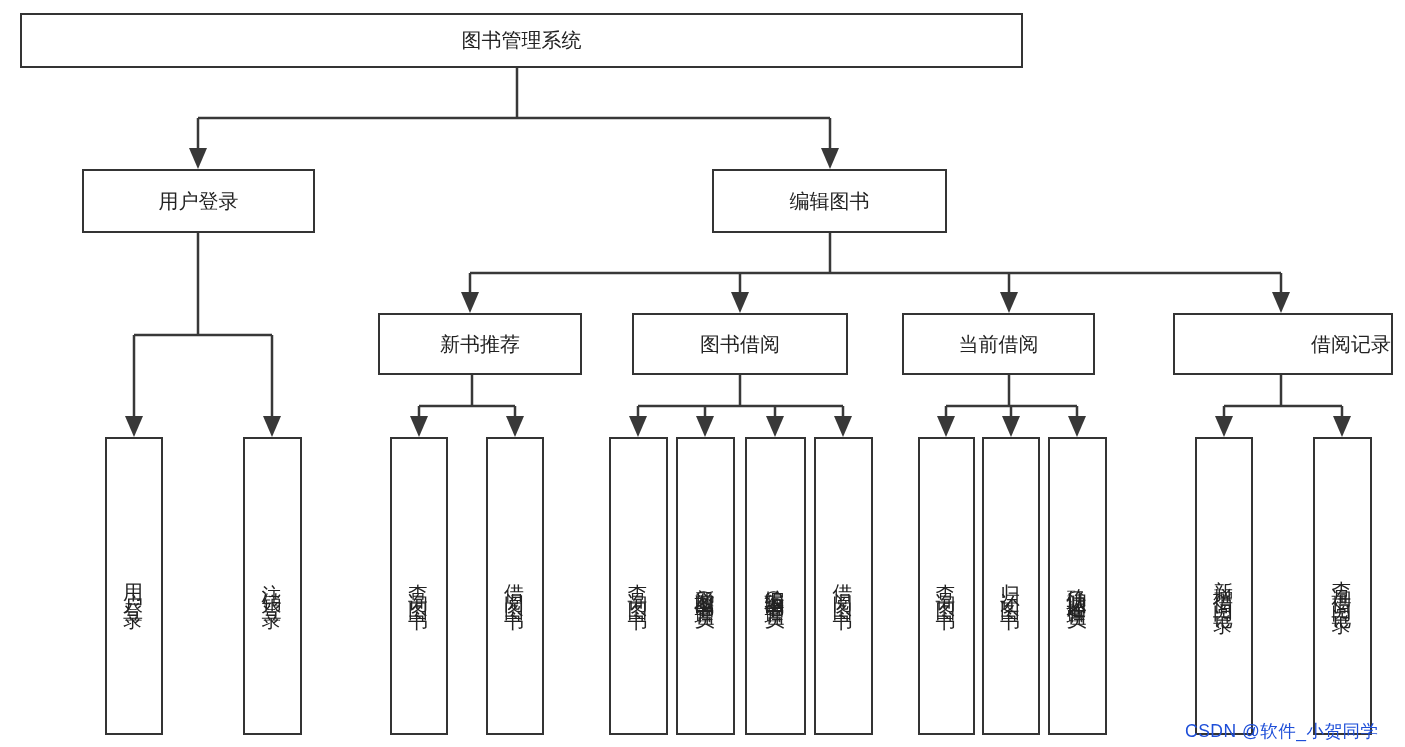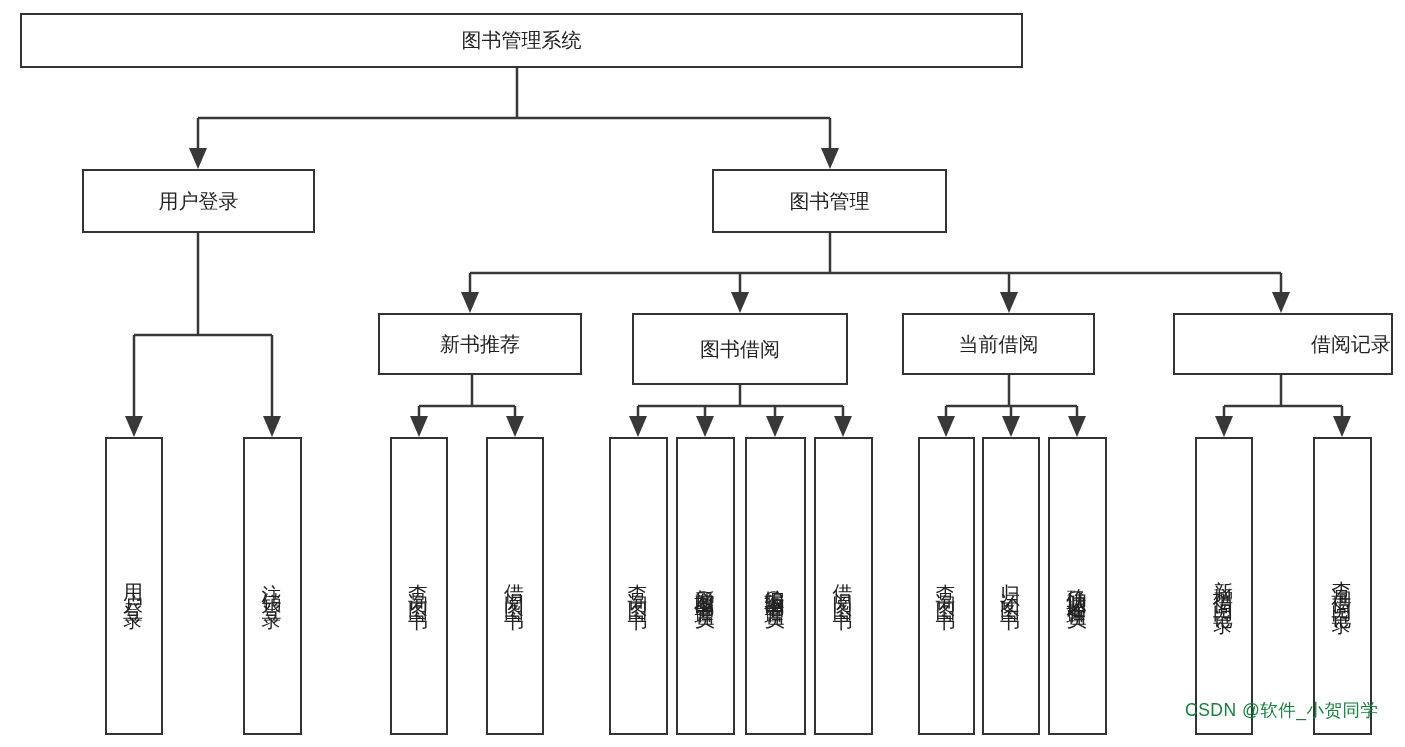--- a/index.html
+++ b/index.html
@@ -38,44 +38,44 @@
     font-size: 20px;
     color: #222222;
   }
   .vnode span.med  { letter-spacing: 7px; }
   .vnode span.tight { letter-spacing: 3px; }
   
   #n-root            { left: 20px;   top: 13px;  width: 1003px; height: 55px; }
   #n-user-login      { left: 82px;   top: 169px; width: 233px;  height: 64px; }
   #n-book-mgmt       { left: 712px;  top: 169px; width: 235px;  height: 64px; }
   #n-new-book        { left: 378px;  top: 313px; width: 204px;  height: 62px; }
-  #n-book-borrow     { left: 632px;  top: 313px; width: 216px;  height: 72px; }
+  #n-book-borrow     { left: 632px;  top: 313px; width: 216px;  height: 62px; }
   #n-current-borrow  { left: 902px;  top: 313px; width: 193px;  height: 62px; }
   #n-borrow-record   { left: 1173px; top: 313px; width: 220px;  height: 62px; justify-content: flex-end; }
   
   .vnode { top: 437px; height: 298px; width: 58px; }
   #l-user-login      { left: 105px;  }
   #l-logout          { left: 243px;  width: 59px; }
   #l-query-book-1    { left: 390px;  }
   #l-borrow-book-1   { left: 486px;  }
   #l-query-book-2    { left: 609px;  width: 59px; }
   #l-add-book        { left: 676px;  width: 59px; }
   #l-edit-book       { left: 745px;  width: 61px; }
   #l-borrow-book-2   { left: 814px;  width: 59px; }
   #l-query-book-3    { left: 918px;  width: 57px; }
   #l-return-book     { left: 982px;  }
   #l-confirm-return  { left: 1048px; width: 59px; }
   #l-add-record      { left: 1195px; }
   #l-query-record    { left: 1313px; width: 59px; }
   #watermark {
     position: absolute;
     left: 1185px;
-    top: 698px;
+    top: 719px;
     font-size: 17.5px;
-    color: #15803d;
+    color: #1d4ed8;
     z-index: 3;
     letter-spacing: 0.5px;
     white-space: nowrap;
   }
 </style>
 </head>
 <body>
 
 <div id="canvas">
 
@@ -120,21 +120,21 @@
   </svg>
 
   <div class="node" id="n-root">
     <span>图书管理系统</span>
   </div>
 
   <div class="node" id="n-user-login">
     <span>用户登录</span>
   </div>
   <div class="node" id="n-book-mgmt">
-    <span>图书管理</span>
+    <span>编辑图书</span>
   </div>
 
   <div class="node" id="n-new-book">
     <span>新书推荐</span>
   </div>
   <div class="node" id="n-book-borrow">
     <span>图书借阅</span>
   </div>
   <div class="node" id="n-current-borrow">
     <span>当前借阅</span>

